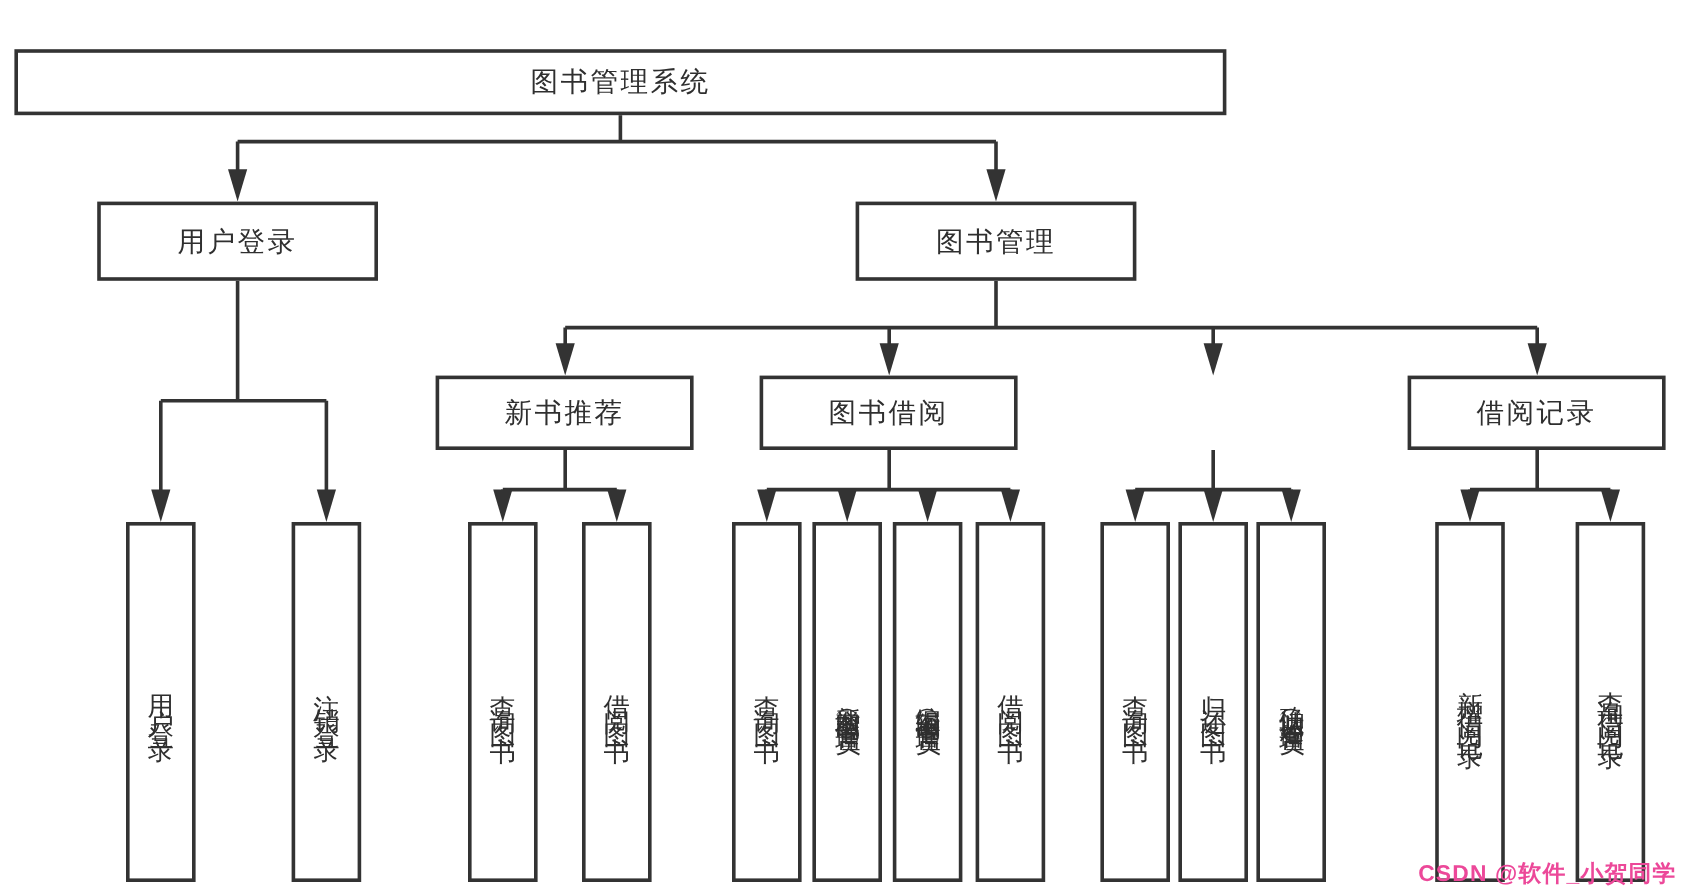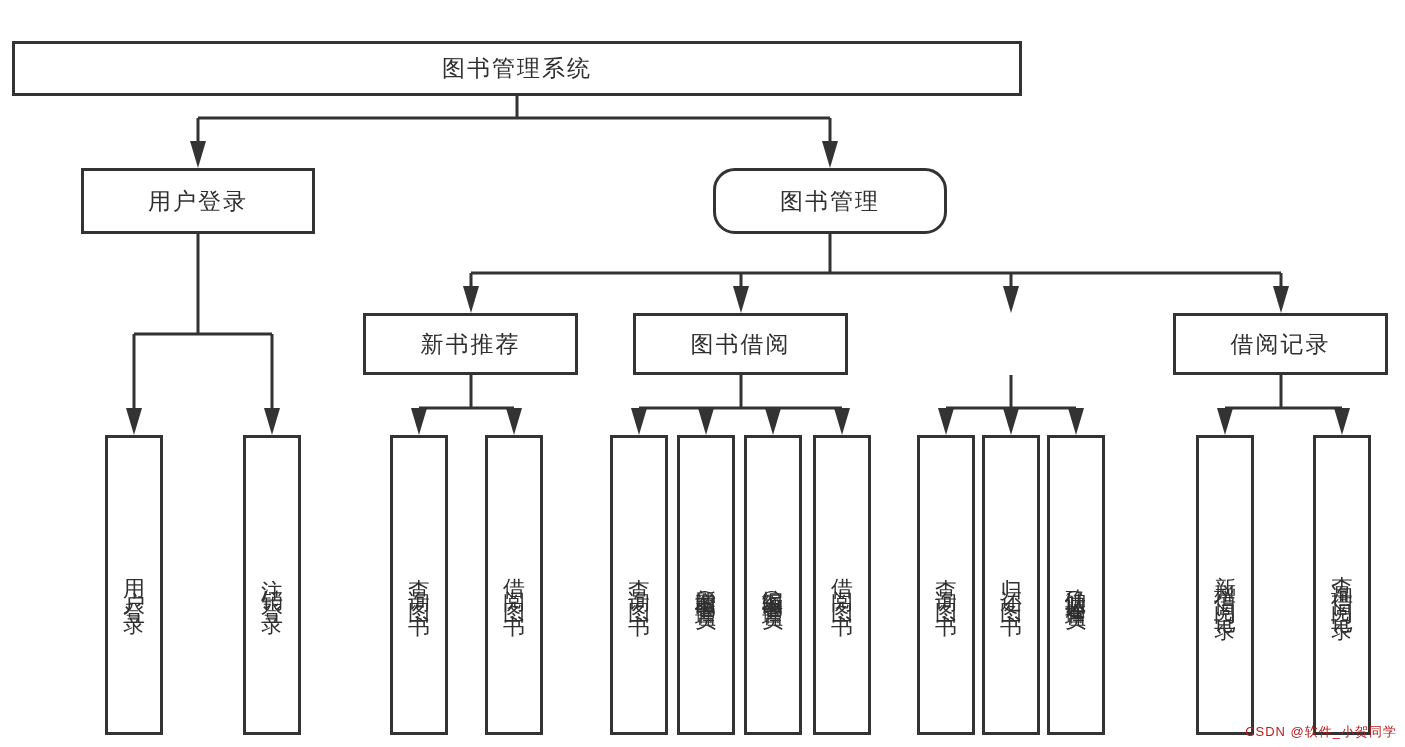--- a/index.html
+++ b/index.html
@@ -65,24 +65,25 @@
     color: #2f2f2f;
   }
   .ls-12 { letter-spacing: 12px; }
   .ls-9  { letter-spacing: 9px; }
   .ls-4  { letter-spacing: 3px; font-size: 21px; }
   .watermark {
     position: absolute;
     z-index: 5;
     right: 8px;
     bottom: 6px;
-    font-size: 13px;
+    font-size: 19px;
     letter-spacing: 1px;
-    color: #b91c1c;
+    color: #ec4899;
     white-space: nowrap;
+    font-weight: bold;
   }
 </style>
 </head>
 <body>
 
 <div class="canvas">
 
   <svg class="connectors" width="1405" height="747" viewBox="0 0 1405 747">
 
     <g>
@@ -133,21 +134,21 @@
     </g>
   </svg>
 
   <div class="hbox" style="left:12px; top:13px; width:1010px; height:55px;margin-top:28px;">
     <span>图书管理系统</span>
   </div>
 
   <div class="hbox" style="left:81px; top:168px; width:234px; height:66px;">
     <span>用户登录</span>
   </div>
-  <div class="hbox" style="left:713px; top:168px; width:234px; height:66px;border-radius:22px;">
+  <div class="hbox" style="left:713px; top:168px; width:234px; height:66px;">
     <span>图书管理</span>
   </div>
 
   <div class="hbox" style="left:363px; top:313px; width:215px; height:62px;">
     <span>新书推荐</span>
   </div>
   <div class="hbox" style="left:633px; top:313px; width:215px; height:62px;">
     <span>图书借阅</span>
   </div>
   <div class="hbox" style="left:1173px; top:313px; width:215px; height:62px;">

